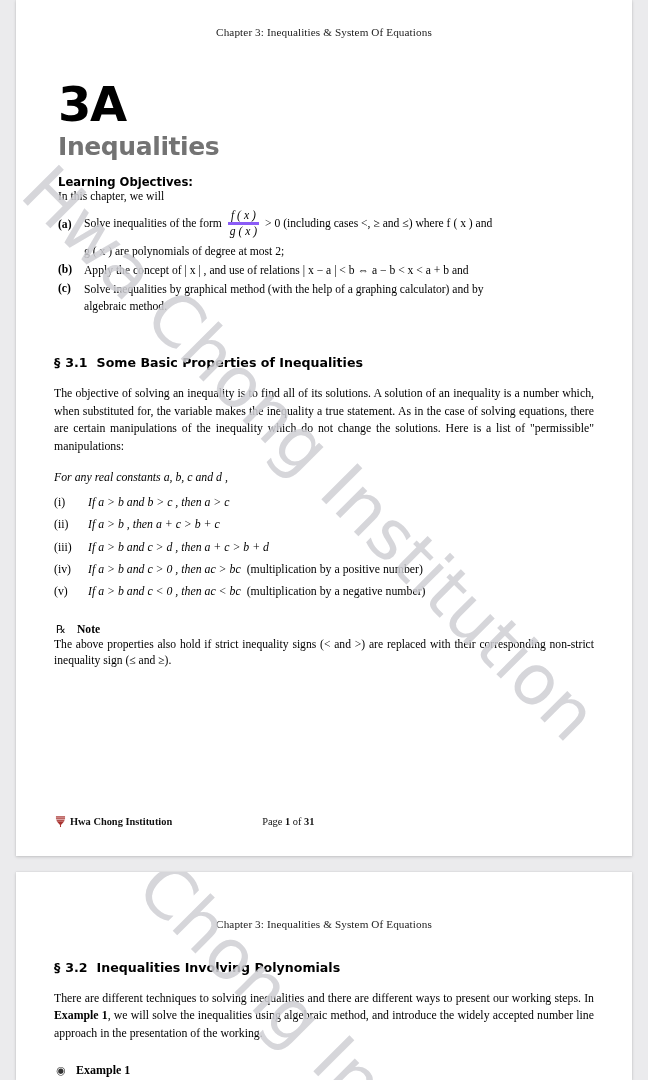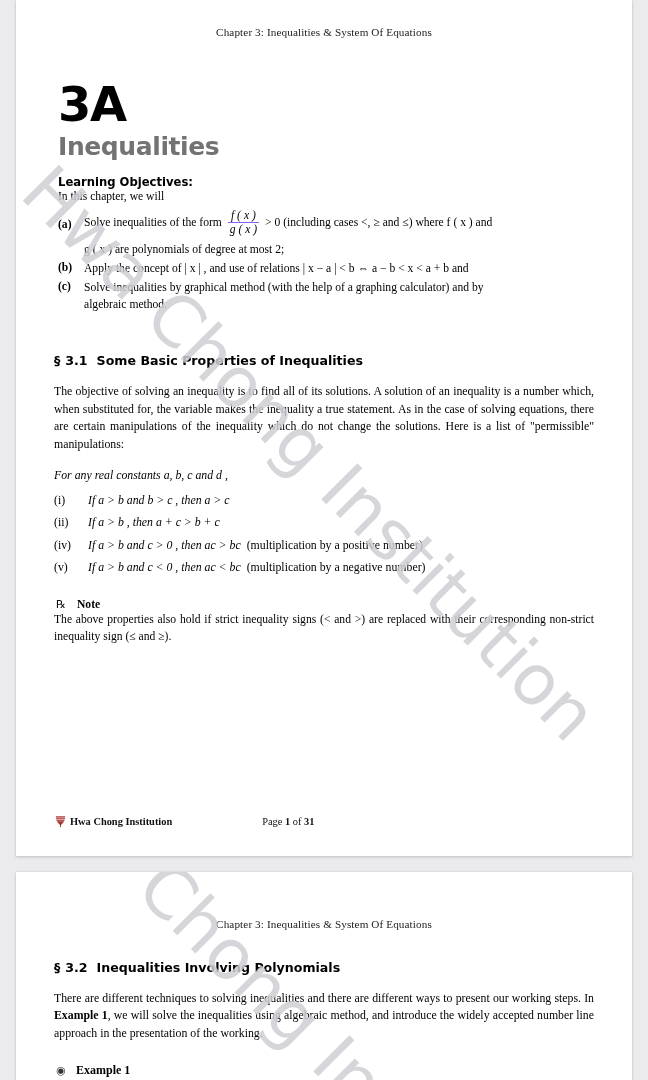--- a/index.html
+++ b/index.html
@@ -135,21 +135,21 @@
   .frac {
     display: inline-block;
     vertical-align: middle;
     text-align: center;
     margin: 0 3px;
     line-height: 1.12;
     position: relative;
     top: -1px;
   }
   .frac .num { display: block; padding: 0 2px; }
-  .frac .den { display: block; border-top: 1px solid #8b5cf6; padding: 0 2px; }
+  .frac .den { display: block; border-top: 3px solid #8b5cf6; padding: 0 2px; }
 
   
   .section-heading {
     font-family: "DejaVu Sans", sans-serif;
     font-weight: 700;
     font-size: 12.6px;
     color: #000;
     margin: 40px 0 0 0;
   }
   .section-heading .sec-sign { margin-right: 5px; }
@@ -322,20 +322,26 @@
               <span>If a &gt; b and b &gt; c , then a &gt; c</span><span class="mrm paren-note"></span>
             </div>
           </div>
           <div class="roman-item">
             <div class="roman-tag">(ii)</div>
             <div class="roman-body mi">
               <span>If a &gt; b , then a + c &gt; b + c</span><span class="mrm paren-note"></span>
             </div>
           </div>
           <div class="roman-item">
+            <div class="roman-tag">(iii)</div>
+            <div class="roman-body mi">
+              <span>If a &gt; b and c &gt; d , then a + c &gt; b + d</span><span class="mrm paren-note"></span>
+            </div>
+          </div>
+          <div class="roman-item">
             <div class="roman-tag">(iv)</div>
             <div class="roman-body mi">
               <span>If a &gt; b and c &gt; 0 , then ac &gt; bc</span><span class="mrm paren-note">(multiplication by a positive number)</span>
             </div>
           </div>
           <div class="roman-item">
             <div class="roman-tag">(v)</div>
             <div class="roman-body mi">
               <span>If a &gt; b and c &lt; 0 , then ac &lt; bc</span><span class="mrm paren-note">(multiplication by a negative number)</span>
             </div>

